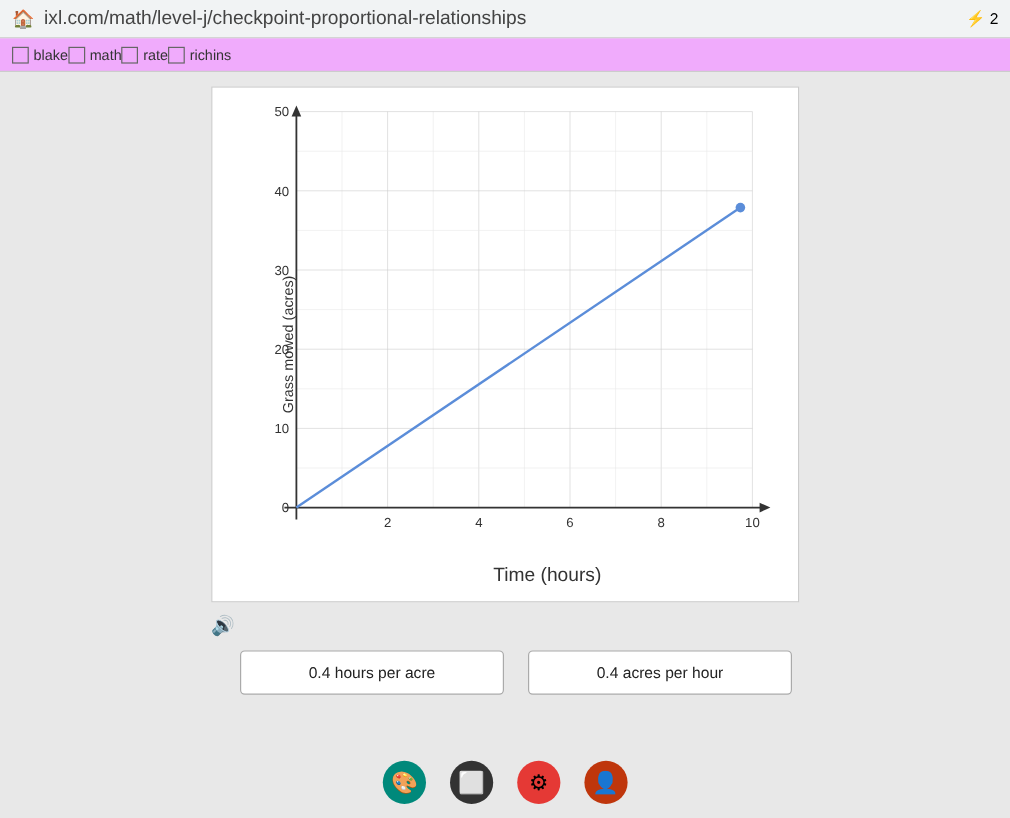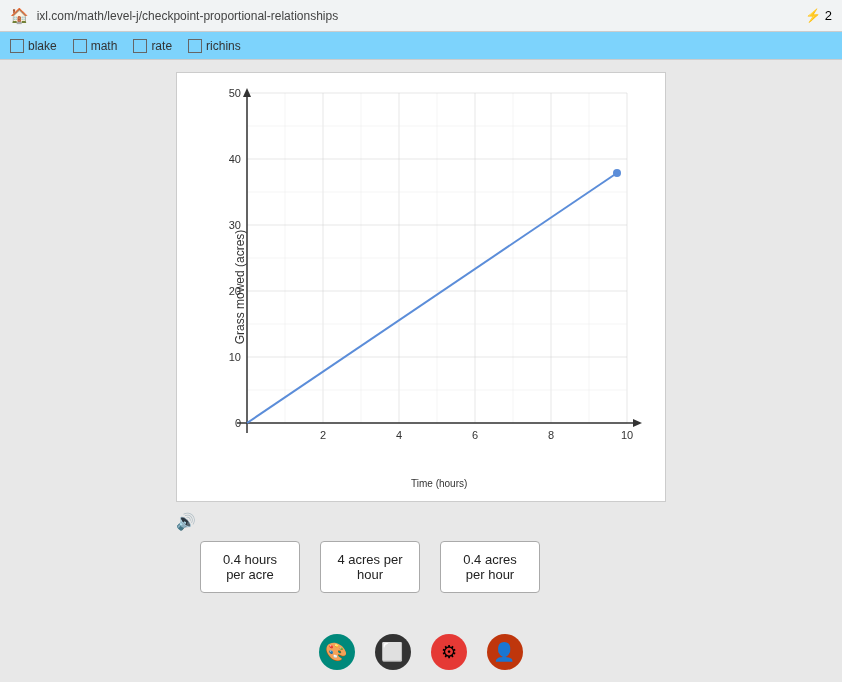--- a/index.html
+++ b/index.html
@@ -15,31 +15,30 @@
     
     .browser-bar {
       background: #f1f3f4;
       height: 32px;
       display: flex;
       align-items: center;
       padding: 0 10px;
       border-bottom: 1px solid #ccc;
     }
     .browser-bar .url {
-      font-size: 12px;
+      font-size: 16px;
       color: #444;
       margin-left: 8px;
     }
     .bookmarks-bar {
-      background: #7dd3fc;
+      background: #f0abfc;
       height: 28px;
       display: flex;
       align-items: center;
       padding: 0 10px;
-      gap: 16px;
       border-bottom: 1px solid #ccc;
     }
     .bookmark-item {
       display: flex;
       align-items: center;
       gap: 4px;
       font-size: 12px;
       color: #333;
       cursor: pointer;
     }
@@ -97,21 +96,21 @@
       margin-bottom: 10px;
     }
 
     .speaker-icon {
       color: #1a73e8;
       font-size: 16px;
     }
 
     .answer-grid {
       display: grid;
-      grid-template-columns: 1fr 1fr 1fr 1fr;
+      grid-template-columns: 1fr 1fr;
       gap: 20px;
       width: 460px;
       margin-left: 24px;
     }
 
     .answer-btn {
       background: white;
       border: 1px solid #aaa;
       border-radius: 4px;
       padding: 10px 14px;
@@ -226,31 +225,30 @@
         <text x="248" y="356" text-anchor="middle" font-size="11" fill="#333">6</text>
         <text x="324" y="356" text-anchor="middle" font-size="11" fill="#333">8</text>
         <text x="400" y="356" text-anchor="middle" font-size="11" fill="#333">10</text>
 
         <line x1="20" y1="340" x2="390" y2="90" stroke="#5b8dd9" stroke-width="2"></line>
 
         <circle cx="390" cy="90" r="4" fill="#5b8dd9"></circle>
       </svg>
     </div>
 
-    <div style="position:absolute; bottom:12px; left:50%; transform:translateX(-10px); font-size:10px; color:#333; white-space:nowrap;">Time (hours)</div>
+    <div style="position:absolute; bottom:12px; left:50%; transform:translateX(-10px); font-size:16px; color:#333; white-space:nowrap;">Time (hours)</div>
   </div>
 
   <div class="question-section">
     <div class="question-text">
       <span class="speaker-icon">🔊</span>
     </div>
 
     <div class="answer-grid">
       <button class="answer-btn">0.4 hours per acre</button>
-      <button class="answer-btn">4 acres per hour</button>
       <button class="answer-btn">0.4 acres per hour</button>
     </div>
   </div>
 
 </div>
 
 <div class="bottom-icons">
   <div class="bottom-icon-circle bg-teal" style="background:#00897b;">
     <span style="font-size:18px;">🎨</span>
   </div>

